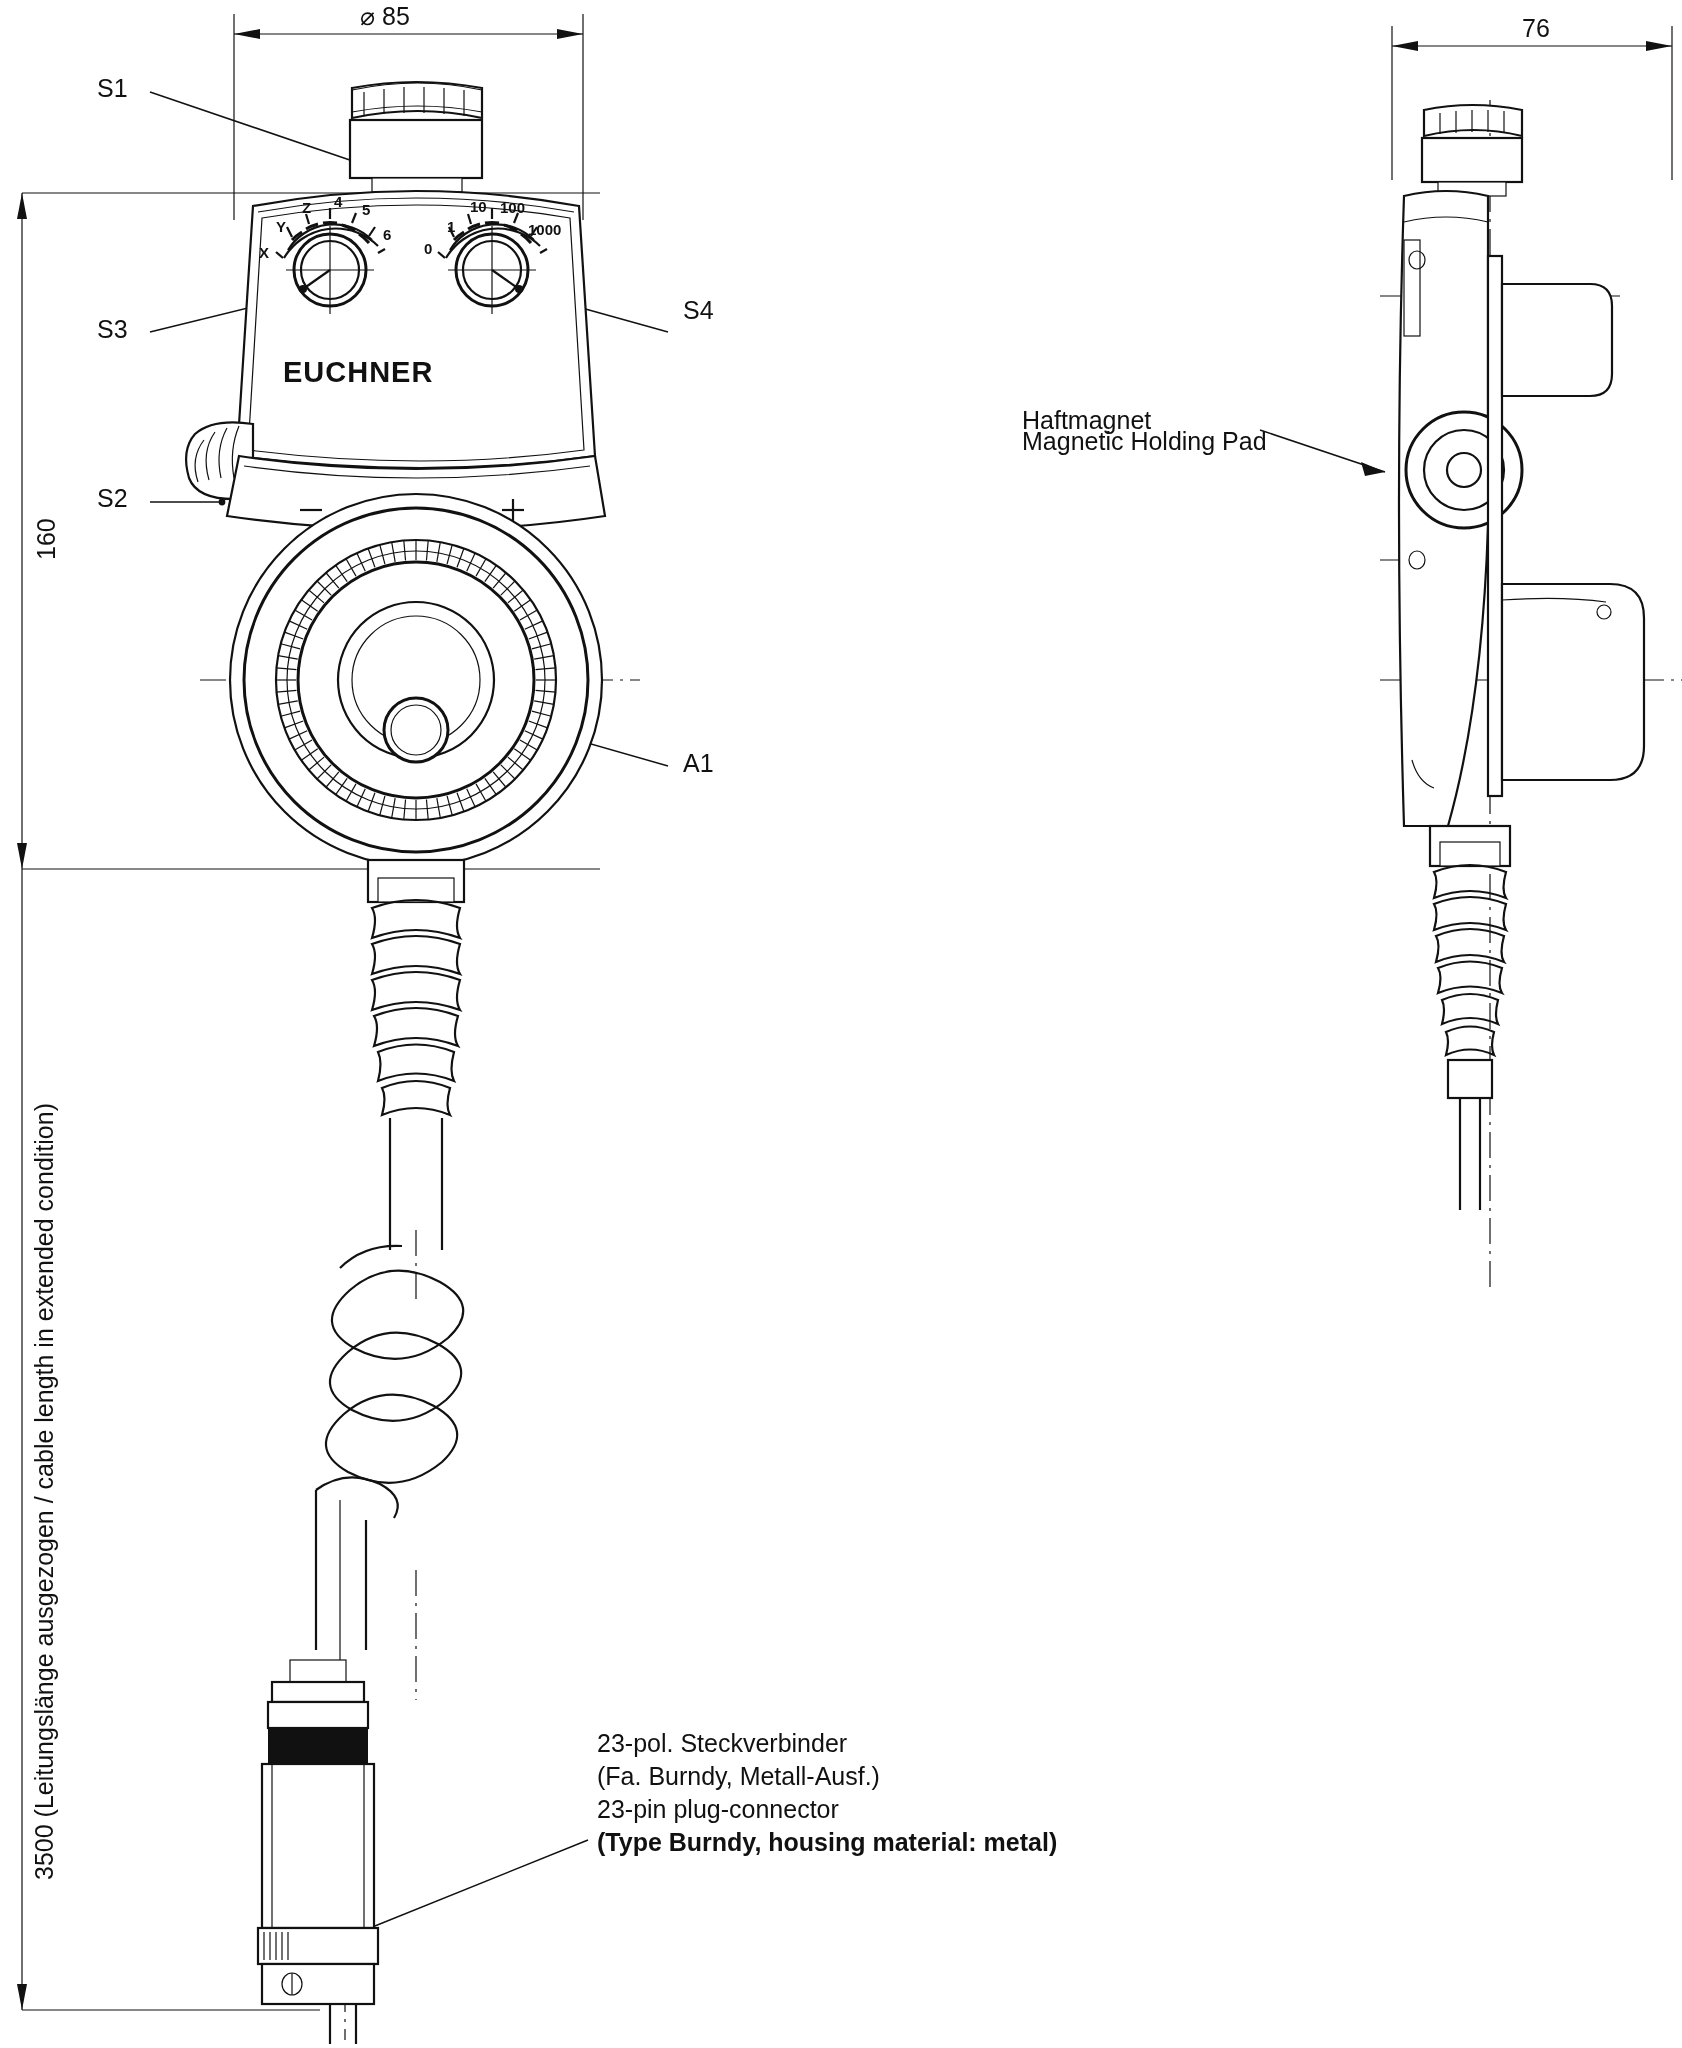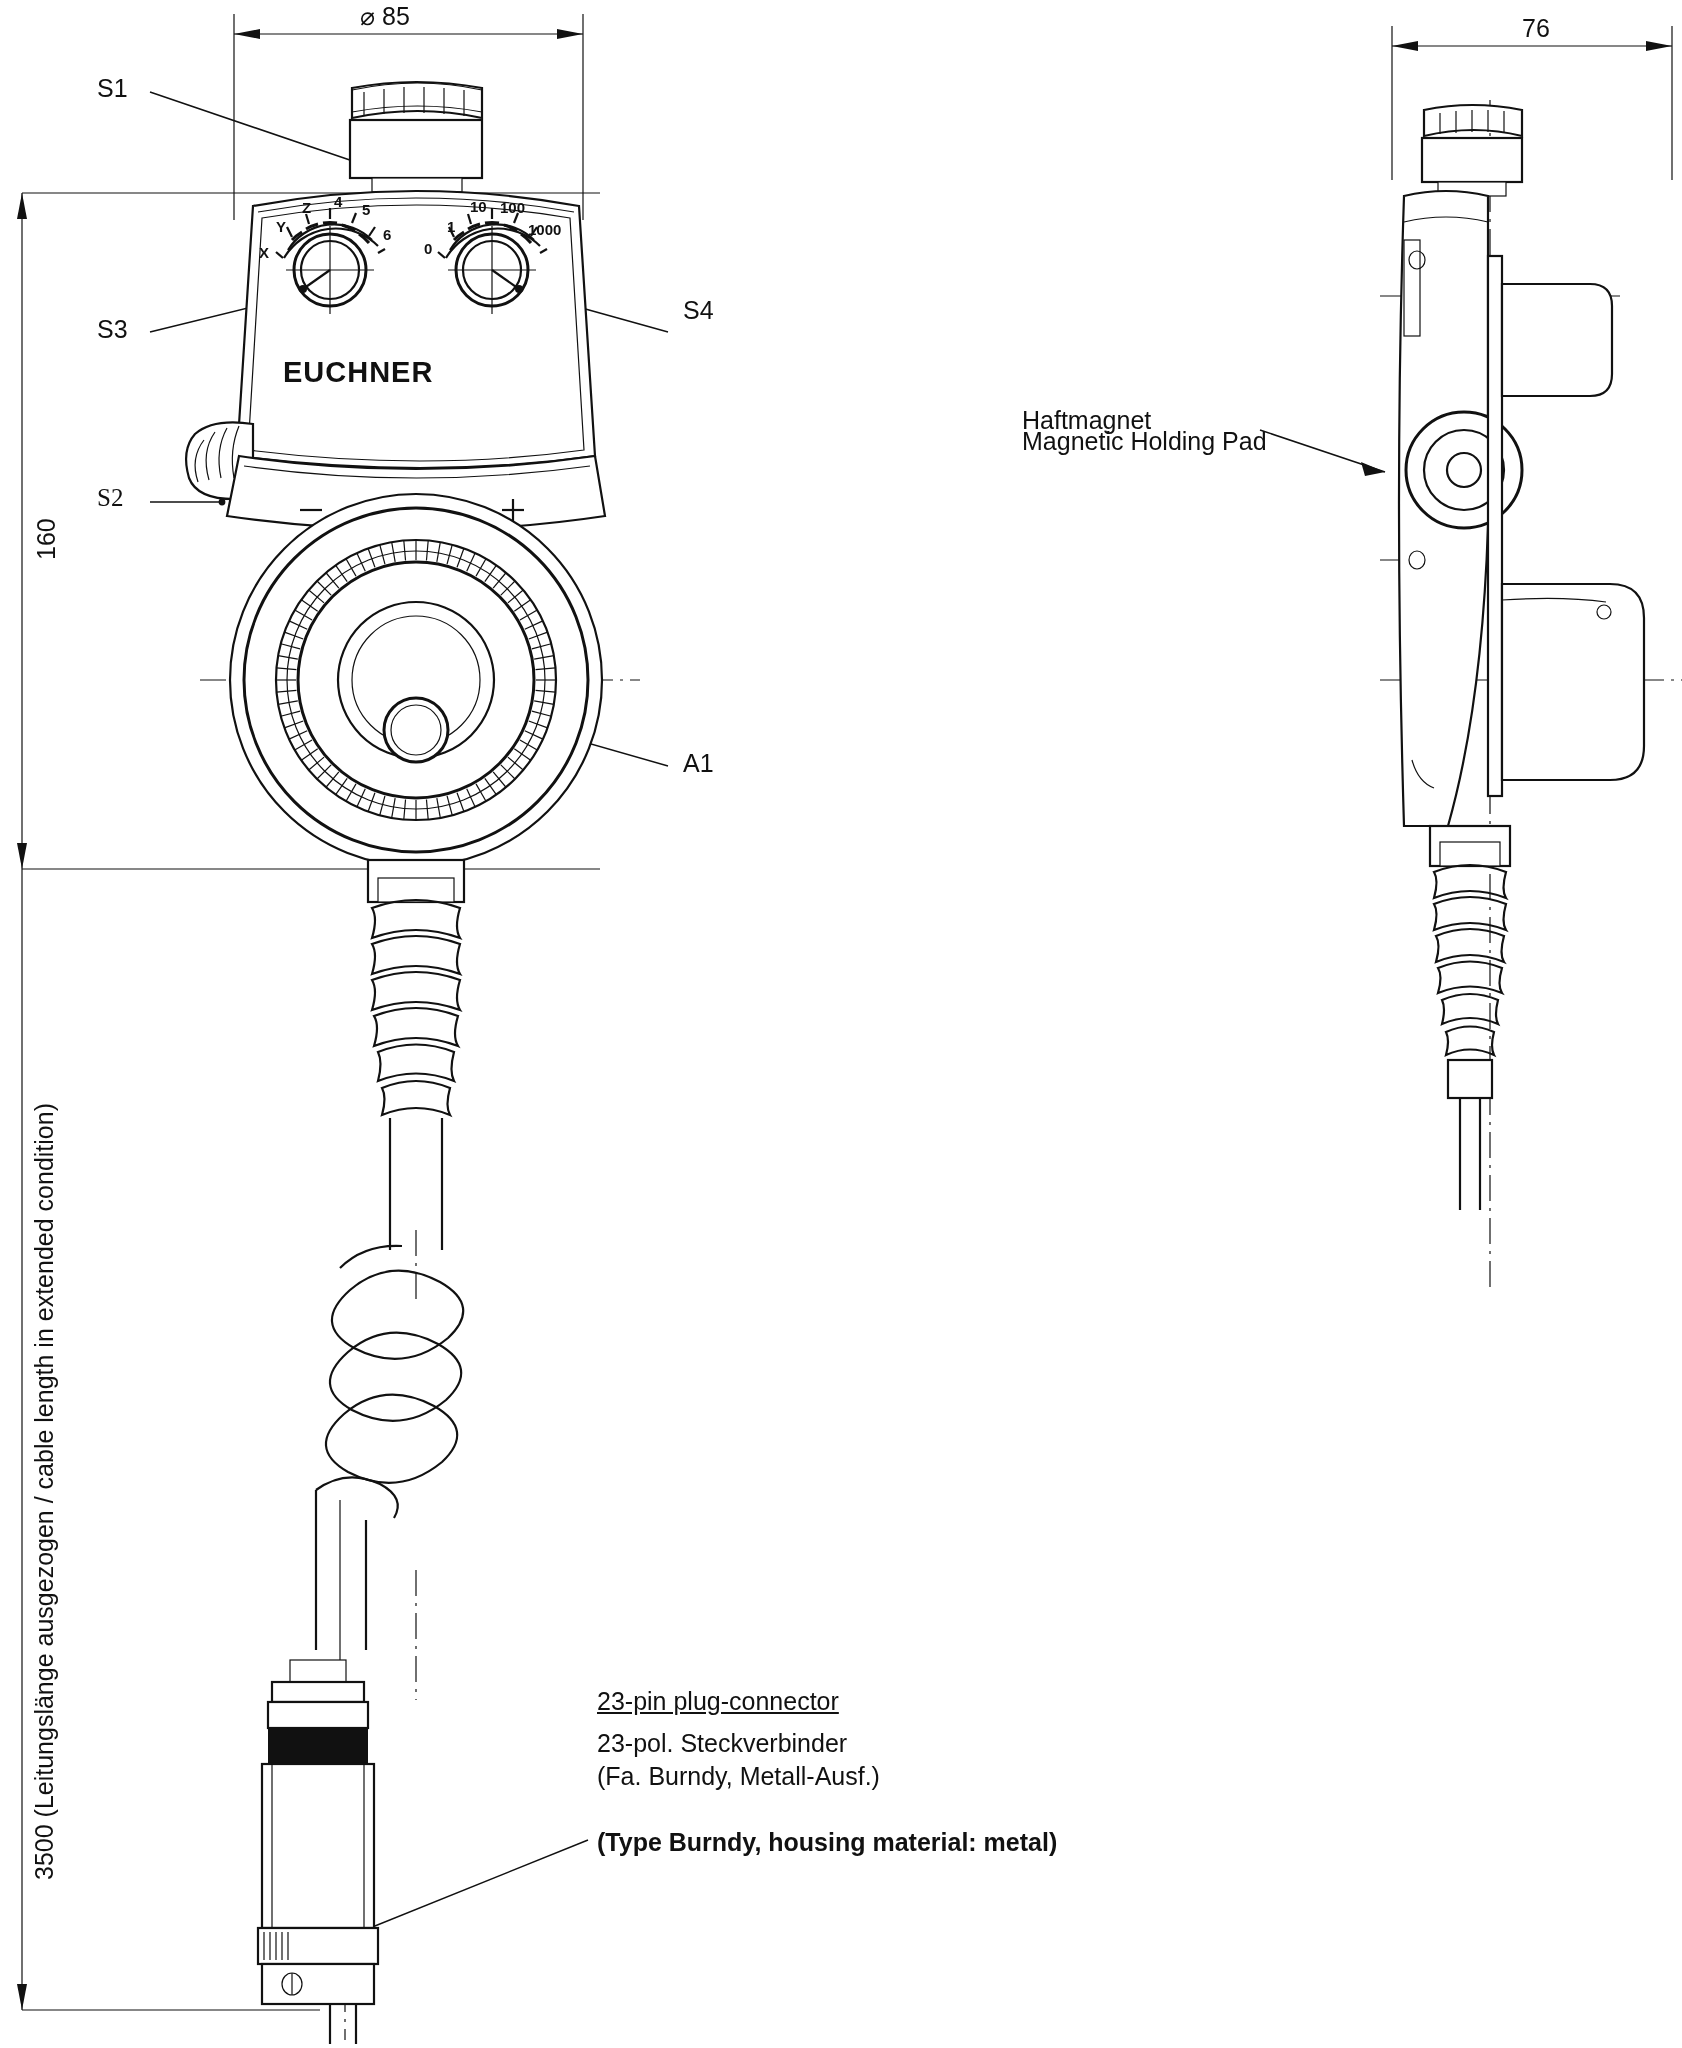--- a/index.html
+++ b/index.html
@@ -21,30 +21,30 @@
 
 <div class="lbl" style="left:360px;top:0px;">⌀ 85</div>
 <div class="lbl" style="left:1522px;top:12px;">76</div>
 <div class="lbl" style="left:0;top:0;">
   <span class="vert" style="left:30px;top:560px;transform:rotate(-90deg);">160</span>
 </div>
 <span class="vert" style="left:30px;top:1880px;transform:rotate(-90deg);">3500 (Leitungslänge ausgezogen / cable length in extended condition)</span>
 
 <div class="lbl" style="left:97px;top:72px;text-align:center;">S1</div>
 <div class="lbl" style="left:97px;top:313px;">S3</div>
-<div class="lbl" style="left:97px;top:482px;font-family:Liberation Serif, serif;">S2</div>
+<div class="lbl" style="left:97px;top:482px;">S2</div>
 <div class="lbl" style="left:683px;top:294px;">S4</div>
 <div class="lbl" style="left:683px;top:747px;">A1</div>
 
 <div class="lbl" style="left:1022px;top:392px;margin-top:12px;">Haftmagnet</div>
 <div class="lbl" style="left:1022px;top:425px;">Magnetic Holding Pad</div>
 
 <div class="lbl" style="left:597px;top:1727px;">23-pol. Steckverbinder</div>
 <div class="lbl" style="left:597px;top:1760px;">(Fa. Burndy, Metall-Ausf.)</div>
-<div class="lbl" style="left:597px;top:1685px;text-decoration:underline;">23-pin plug-connector</div>
+<div class="lbl" style="left:597px;top:1793px;">23-pin plug-connector</div>
 <div class="lbl" style="left:597px;top:1826px;font-weight:bold;">(Type Burndy, housing material: metal)</div>
 
 <svg width="1682" height="2048" viewBox="0 0 1682 2048">
 
   <g>
     <line class="ln-thin" x1="234" y1="14" x2="234" y2="220"></line>
     <line class="ln-thin" x1="583" y1="14" x2="583" y2="220"></line>
     <line class="ln-thin" x1="234" y1="34" x2="583" y2="34"></line>
     <path class="fillblk" d="M234 34 l26 -5 v10 z"></path>
     <path class="fillblk" d="M583 34 l-26 -5 v10 z"></path>

